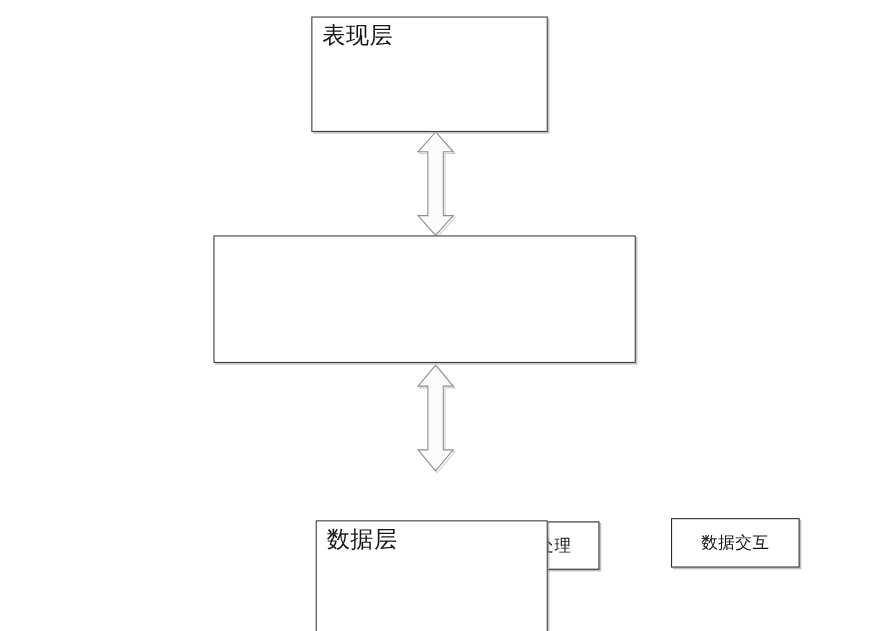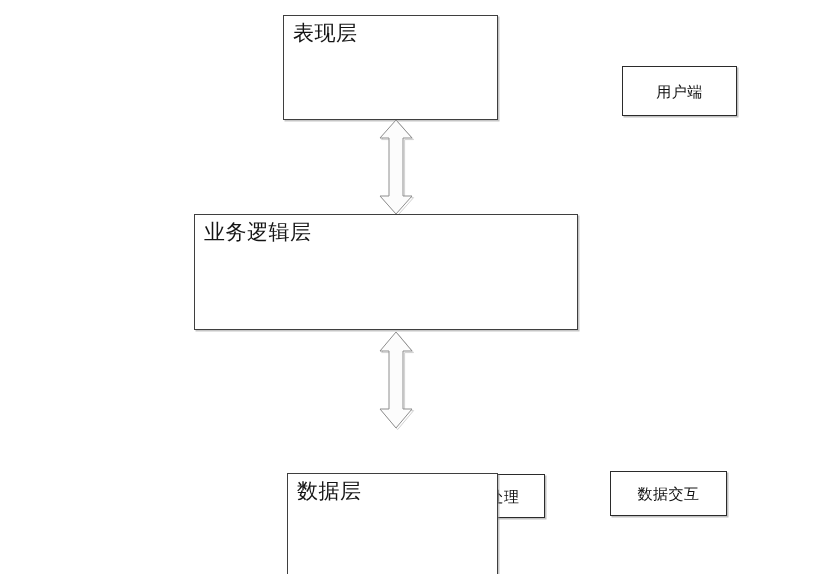--- a/index.html
+++ b/index.html
@@ -84,34 +84,30 @@
   #arrow-bottom { top: 330px; height: 100px; }
   .arrow svg { display: block; width: 100%; height: 100%; }
 </style>
 </head>
 <body>
 
 <div id="canvas">
 
   <div class="layer" id="layer-presentation">
     <div class="layer-title">表现层</div>
-    <div class="node" id="node-client">
-      <span class="node-label">用户端</span>
-    </div>
   </div>
 
   <div class="arrow" id="arrow-top">
     <svg viewBox="0 0 44 98" preserveAspectRatio="none">
       <polygon points="22,2 38,20 29,20 29,78 38,78 22,96 6,78 15,78 15,20 6,20" fill="#fbfbfb" stroke="#9a9a9a" stroke-width="1" transform="translate(1.6,1.6)" opacity="0.45"></polygon>
       <polygon points="22,2 38,20 29,20 29,78 38,78 22,96 6,78 15,78 15,20 6,20" fill="#fcfcfc" stroke="#8e8e8e" stroke-width="1"></polygon>
     </svg>
   </div>
 
   <div class="layer" id="layer-business">
-    <div class="layer-title">业务逻辑层</div>
     <div class="node" id="node-process">
       <span class="node-label">数据处理</span>
     </div>
     <div class="node" id="node-exchange">
       <span class="node-label">数据交互</span>
     </div>
   </div>
 
   <div class="arrow" id="arrow-bottom">
     <svg viewBox="0 0 44 100" preserveAspectRatio="none">

